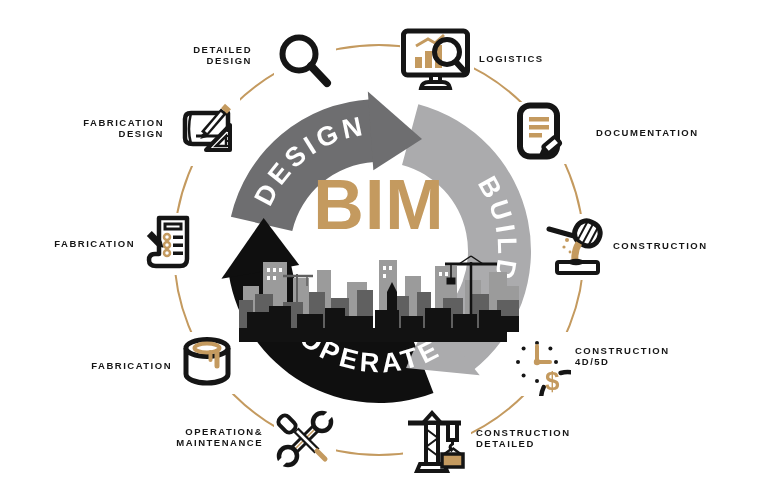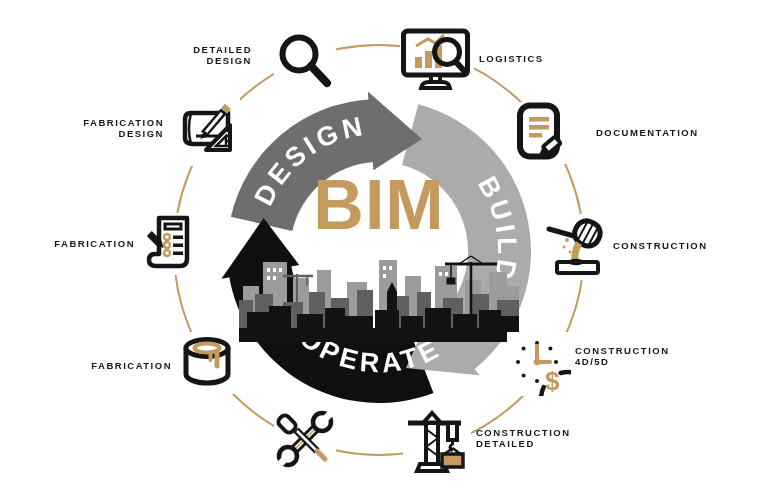--- a/index.html
+++ b/index.html
@@ -289,20 +289,24 @@
       <div></div>
   </div>
   <div class="lbl" style="left:575px;top:345px">
     <div>CONSTRUCTION</div>
       <div>4D/5D</div>
   </div>
   <div class="lbl" style="left:476px;top:427px">
     <div>CONSTRUCTION</div>
       <div>DETAILED</div>
   </div>
+  <div class="lbl r" style="right:505px;top:426px">
+    <div>OPERATION&amp;</div>
+      <div>MAINTENANCE</div>
+  </div>
   <div class="lbl r" style="right:596px;top:360px">
     <div>FABRICATION</div>
       <div></div>
   </div>
   <div class="lbl r" style="right:633px;top:238px">
     <div>FABRICATION</div>
       <div></div>
   </div>
   <div class="lbl r" style="right:604px;top:117px">
     <div>FABRICATION</div>

